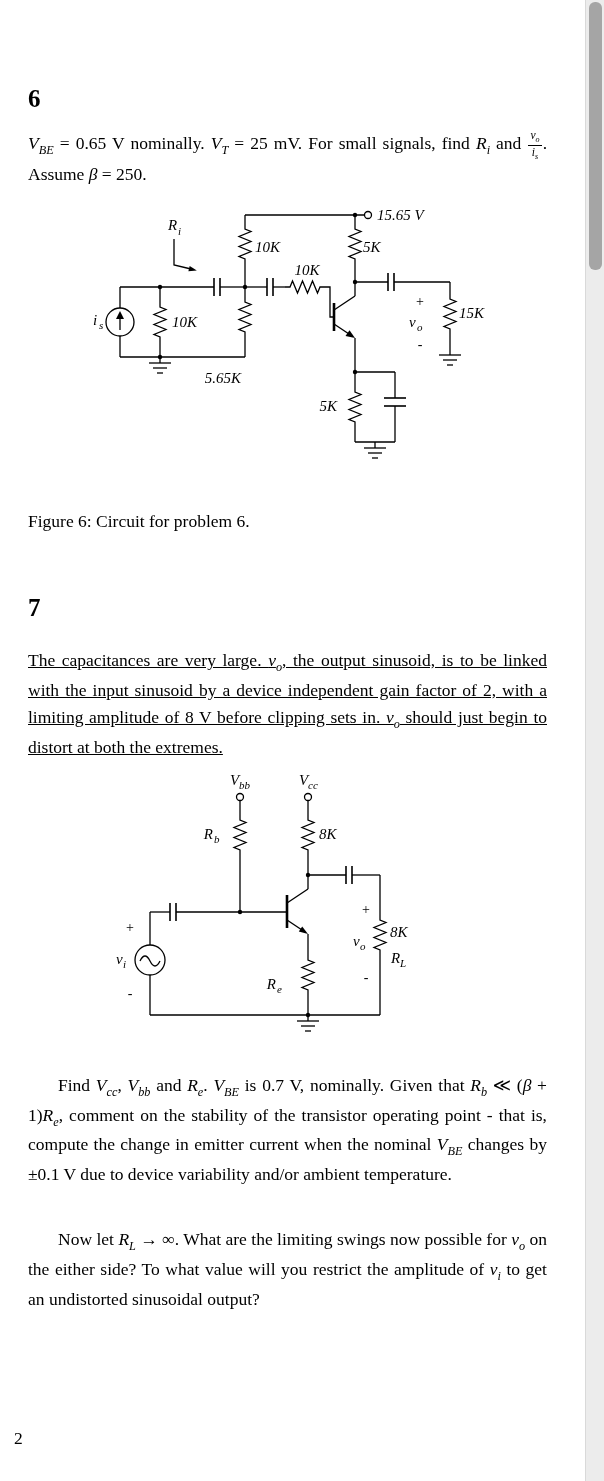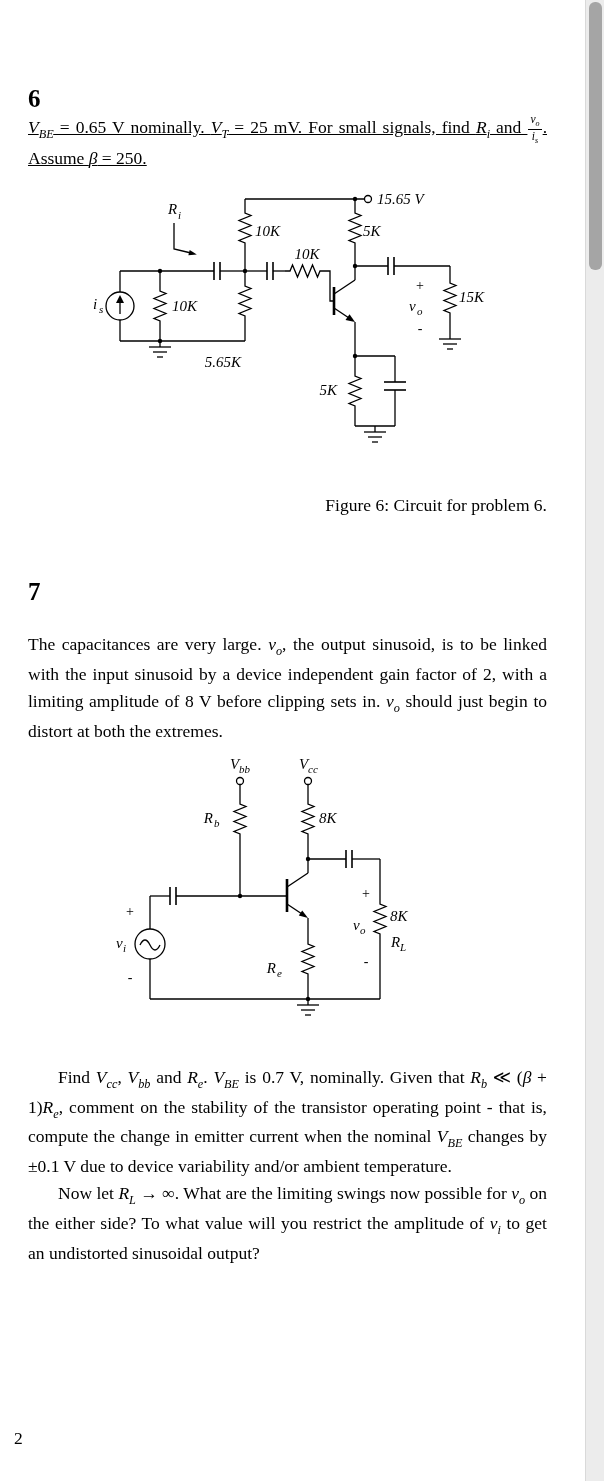--- a/index.html
+++ b/index.html
@@ -6,30 +6,30 @@
   html,body { background:#ffffff; }
   body {
     width:604px; height:1481px; position:relative; overflow:hidden;
     font-family:"Liberation Serif", serif; color:#000;
   }
   .page { position:absolute; left:0; top:0; width:585px; height:1481px; background:#fff; }
   .content { padding:86px 38px 0 28px; }
   h1.sec { font-size:25px; font-weight:bold; line-height:1; }
   p.body { font-size:17.5px; line-height:1.56; text-align:justify; }
   p.indent { text-indent:30px; }
-  .m-p1 { margin-top:2px;text-decoration:underline; }
+  .m-p1 { margin-top:18px; }
   .m-fig6 { margin-top:11px; }
   .m-cap6 { margin-top:27px; }
   .m-h7 { margin-top:63px; }
-  .m-p2 { margin-top:27px; }
+  .m-p2 { margin-top:27px;text-decoration:underline; }
   .m-fig7 { margin-top:4px; }
   .m-cap7 { margin-top:9px; }
-  .m-para1 { margin-top:35px; }
-  .m-para2 { }
-  .caption { font-size:17.5px; text-align:right; }
+  .m-para1 { margin-top:27px; }
+  .m-para2 { margin-top:38px; }
+  .caption { font-size:17.5px; text-align:left; }
   sub { font-size:70%; }
   .frac { display:inline-block; text-align:center; vertical-align:-0.55em; font-size:0.66em; line-height:1.15; margin:0 1px; }
   .fnum { display:block; border-bottom:1px solid #000; padding:0 2px; }
   .fden { display:block; }
   .fig6wrap { margin-left:34px; }
   .fig7wrap { margin-left:62px; }
   svg.circuit { display:block; }
   svg text { font-family:"Liberation Serif", serif; font-style:italic; fill:#000; }
   svg text.lv { font-size:15px; }
   svg text.ls { font-size:11px; }

